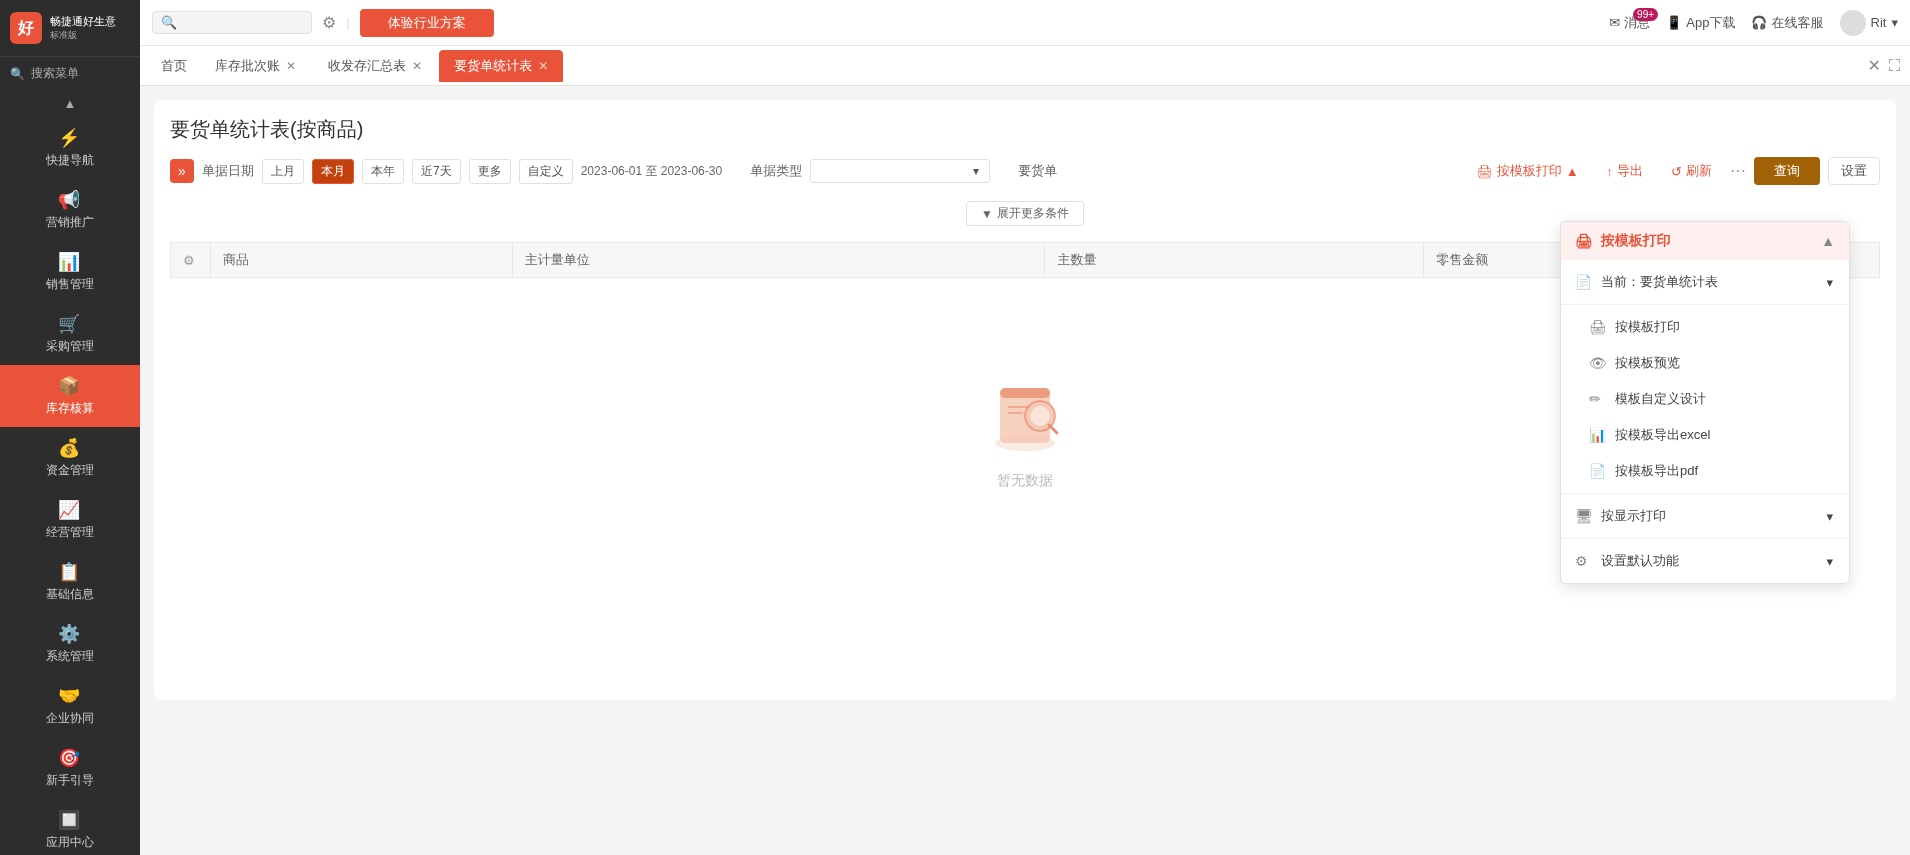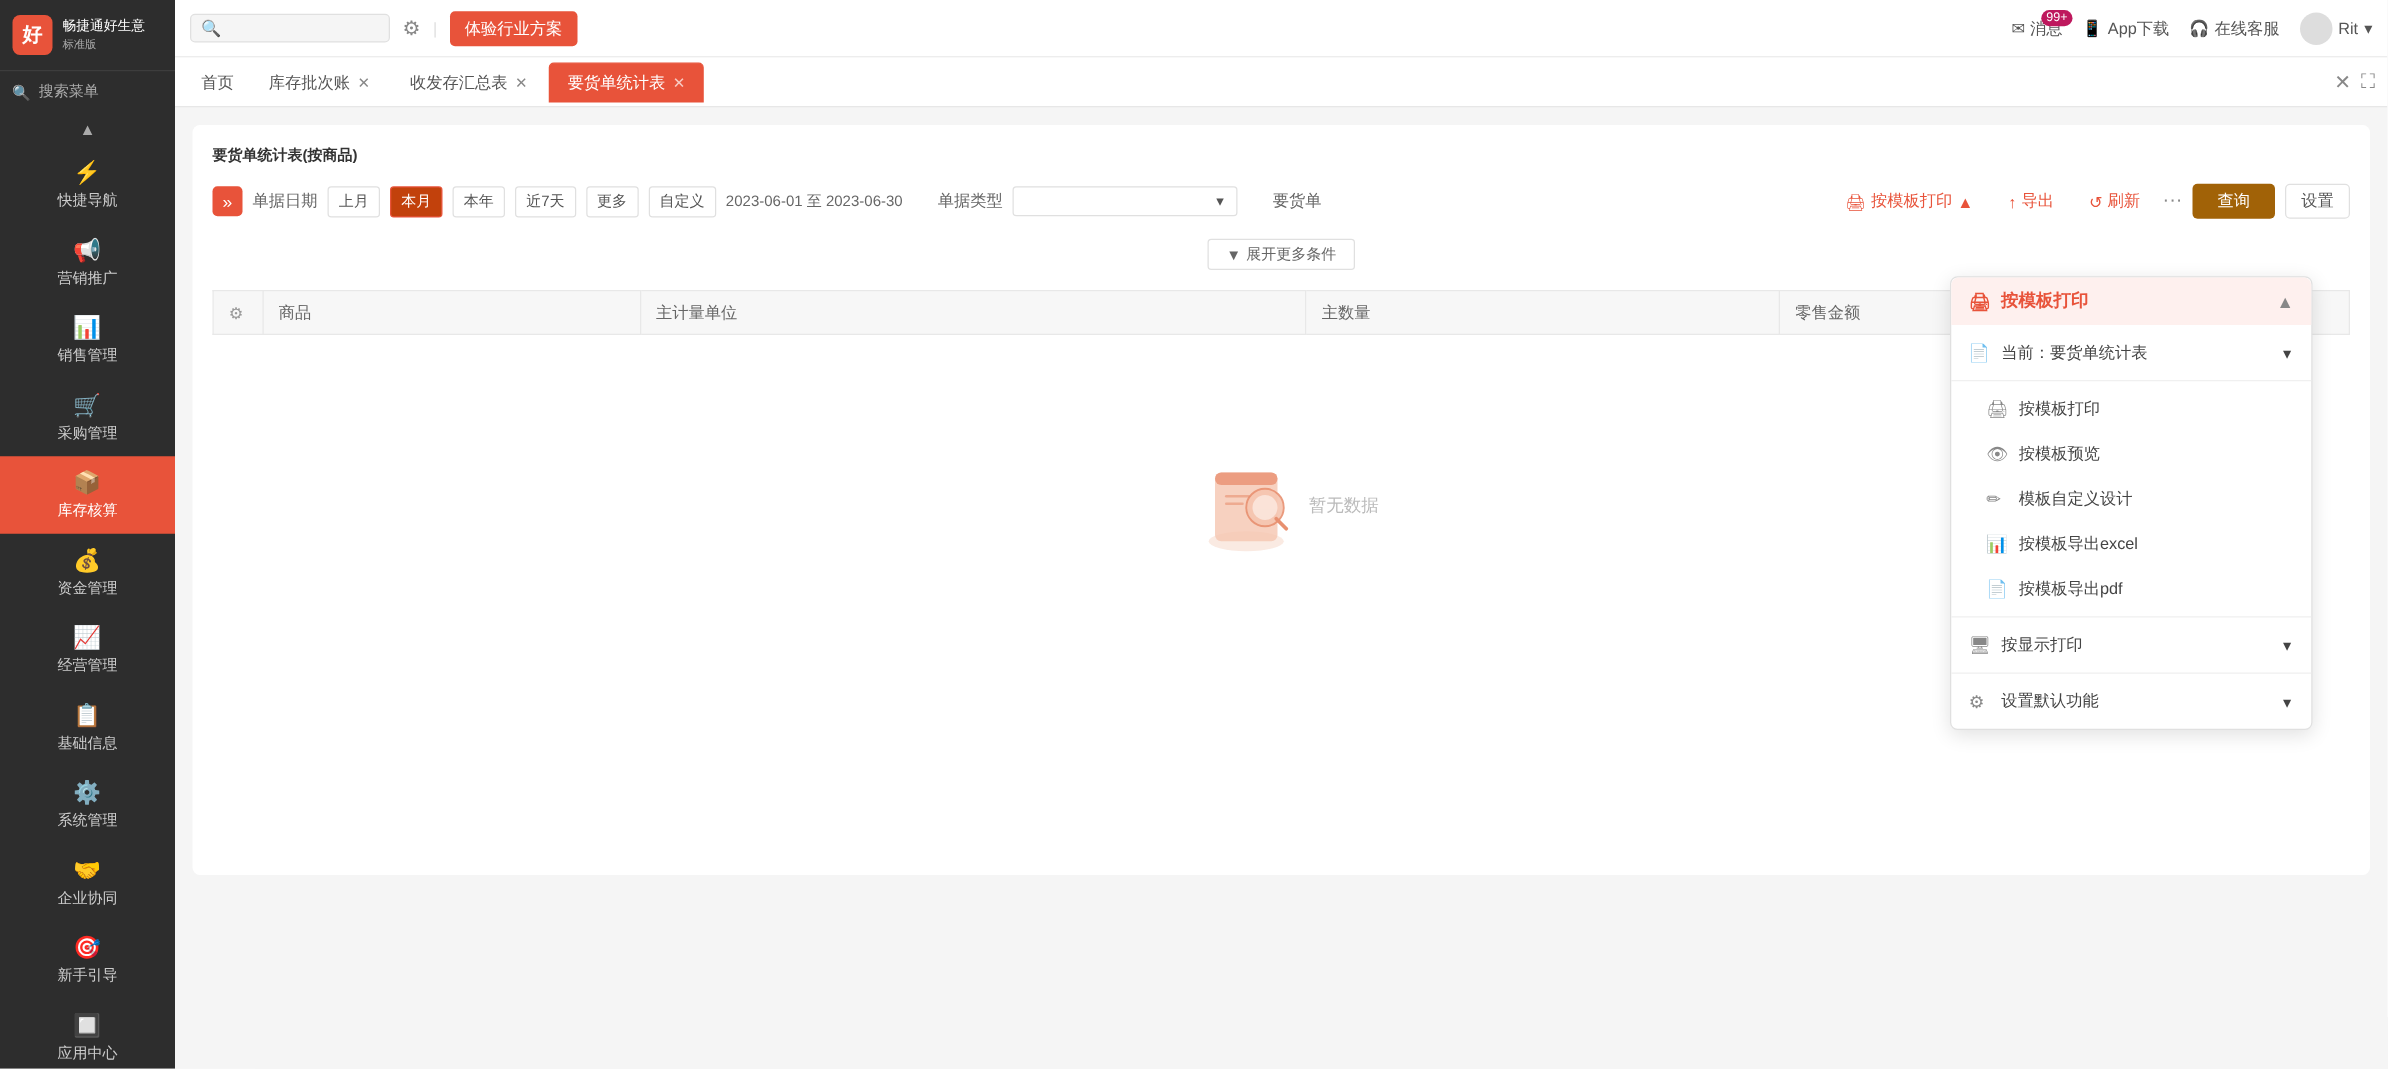--- a/index.html
+++ b/index.html
@@ -103,21 +103,21 @@
       font-size: 12px;
       color: #999;
       width: 100%;
     }
     .header-gear { color: #888; cursor: pointer; font-size: 16px; }
     .header-trial-btn {
       background: #e8533a;
       color: #fff;
       border: none;
       border-radius: 4px;
-      padding: 5px 12px;
+      padding: 5px 28px;
       font-size: 13px;
       cursor: pointer;
     }
     .header-spacer { flex: 1; }
     .header-right { display: flex; align-items: center; gap: 16px; }
     .header-badge-btn {
       display: flex;
       align-items: center;
       gap: 4px;
       color: #555;
@@ -201,22 +201,22 @@
 
     
     .page-card {
       background: #fff;
       border-radius: 6px;
       padding: 16px;
       min-height: 600px;
     }
 
     .page-title {
-      font-size: 12px;
-      font-weight: bold;
+      font-size: 20px;
+      font-weight: normal;
       color: #333;
       margin-bottom: 14px;
     }
 
     
     .filter-bar {
       display: flex;
       align-items: center;
       gap: 8px;
       margin-bottom: 10px;
@@ -299,21 +299,21 @@
       font-size: 13px;
       color: #666;
       text-align: left;
       font-weight: normal;
     }
     .table-settings-icon { color: #999; cursor: pointer; }
 
     
     .empty-state {
       display: flex;
-      flex-direction: row;
+      flex-direction: column;
       align-items: center;
       justify-content: center;
       padding: 80px 0;
     }
     .empty-icon {
       width: 100px;
       height: 100px;
       margin-bottom: 14px;
     }
     .empty-text { color: #bbb; font-size: 14px; }

